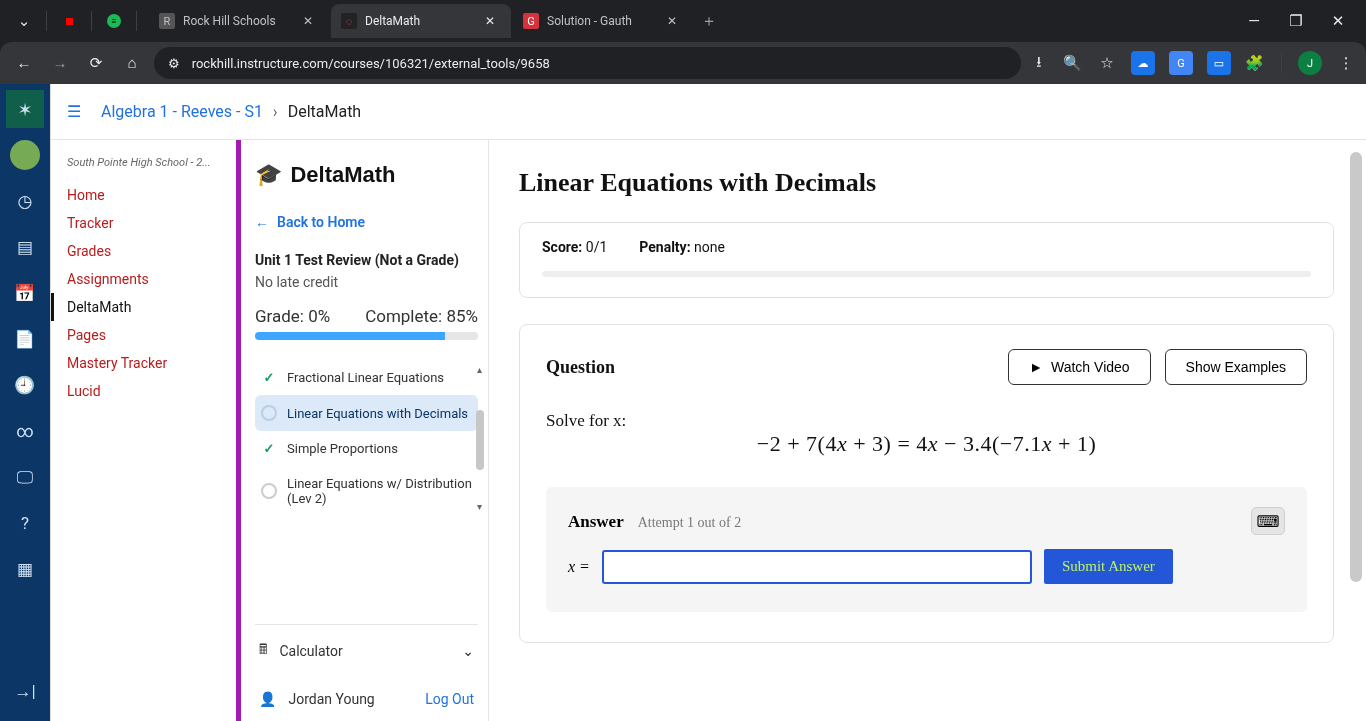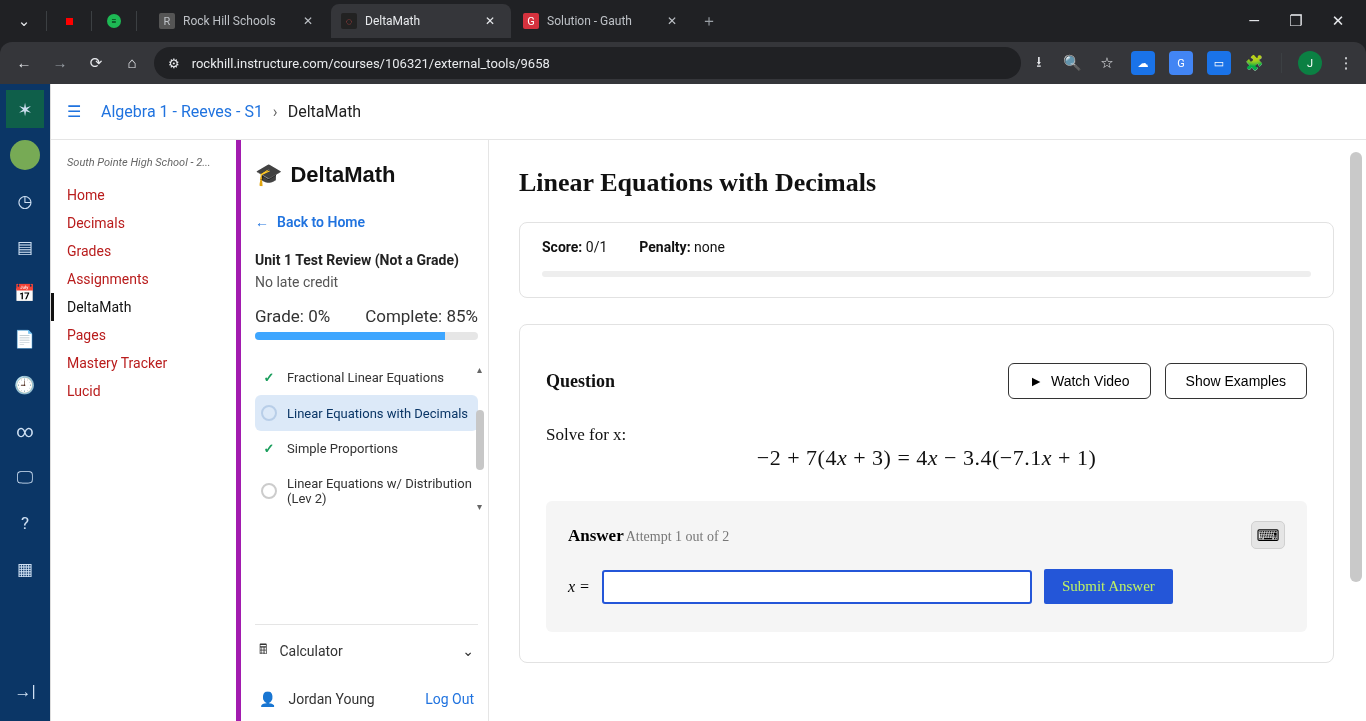--- a/index.html
+++ b/index.html
@@ -75,30 +75,30 @@
 .dm-bottom .logout { margin-left:auto; color:#2073df; }
 
 
 .dm-main { flex:1; overflow-y:auto; padding:28px 32px 28px 30px; position:relative; }
 .dm-main h1 { font-family:Georgia, serif; font-size:26px; font-weight:700; color:#111; margin-bottom:24px; }
 .card { border:1px solid #e2e2e2; border-radius:8px; background:#fff; margin-bottom:26px; }
 .score-card { padding:16px 22px 20px; }
 .score-row { display:flex; gap:32px; font-size:14px; color:#111; }
 .score-row b { font-weight:700; }
 .thinbar { height:6px; background:#eee; border-radius:3px; margin-top:16px; }
-.q-card { padding:38px 26px 30px; }
+.q-card { padding:24px 26px 30px; }
 .q-header { display:flex; align-items:center; gap:14px; margin-bottom:26px; }
 .q-header h3 { font-family:Georgia, serif; font-size:18px; color:#111; }
 .btn-outline { margin-left:auto; border:1px solid #333; background:#fff; padding:9px 20px; border-radius:6px; font-size:14px; cursor:pointer; display:inline-flex; align-items:center; gap:8px; }
 .btn-outline + .btn-outline { margin-left:0; }
 .prompt { font-family:Georgia, serif; font-size:17px; color:#111; }
 .equation { font-family:Georgia, "Times New Roman", serif; font-size:22px; text-align:center; color:#111; margin-bottom:30px; letter-spacing:0.5px; }
 .equation .x { font-style:italic; }
 .answer-box { background:#f5f5f5; border-radius:6px; padding:20px 22px 28px; }
-.ans-header { display:flex; align-items:baseline; gap:2px; margin-bottom:20px; }
+.ans-header { display:flex; align-items:baseline; gap:14px; margin-bottom:14px; }
 .ans-header b { font-family:Georgia, serif; font-size:17px; }
 .attempt { color:#777; font-family:Georgia, serif; font-size:14px; }
 .kbd { margin-left:auto; width:34px; height:28px; background:#e5e5e5; border-radius:5px; display:inline-flex; align-items:center; justify-content:center; cursor:pointer; border:1px solid #d0d0d0; }
 .ans-row { display:flex; align-items:center; gap:12px; }
 .xeq { font-family:Georgia, serif; font-style:italic; font-size:16px; }
 .ans-input { flex:0 0 430px; height:34px; border:2px solid #2456d8; border-radius:3px; background:#fff; padding:0 8px; font-size:16px; outline:none; }
 .submit { background:#2456d8; color:#bef264; border:none; padding:9px 18px; border-radius:2px; font-family:Georgia, serif; font-size:15px; cursor:pointer; }
 .main-scroll { position:absolute; right:4px; top:12px; width:12px; height:calc(100% - 48px); }
 .main-scroll .thumb { width:12px; height:430px; background:#c9c9c9; border-radius:6px; }
 </style>
@@ -190,21 +190,21 @@
         <span class="sep">›</span>
         <span class="cur">DeltaMath</span>
       </div>
     </div>
 
     <div class="content-row">
 
       <div class="coursenav">
         <div class="context">South Pointe High School - 2...</div>
         <a>Home</a>
-        <a>Decimals</a>
+        <a>Tracker</a>
         <a>Grades</a>
         <a>Assignments</a>
         <a class="active">DeltaMath</a>
         <a>Pages</a>
         <a>Mastery Tracker</a>
         <a>Lucid</a>
       </div>
 
       <div class="dm-side">
         <div class="dm-logo">

